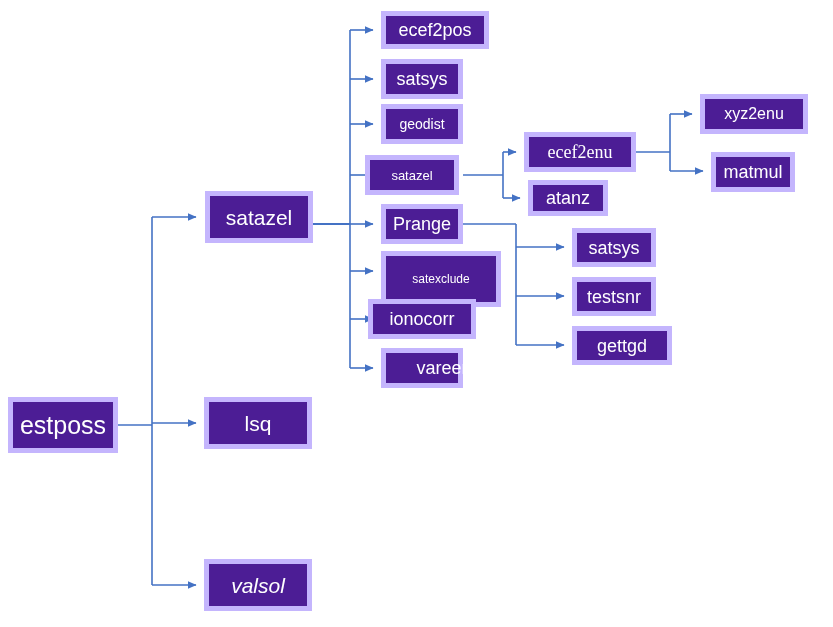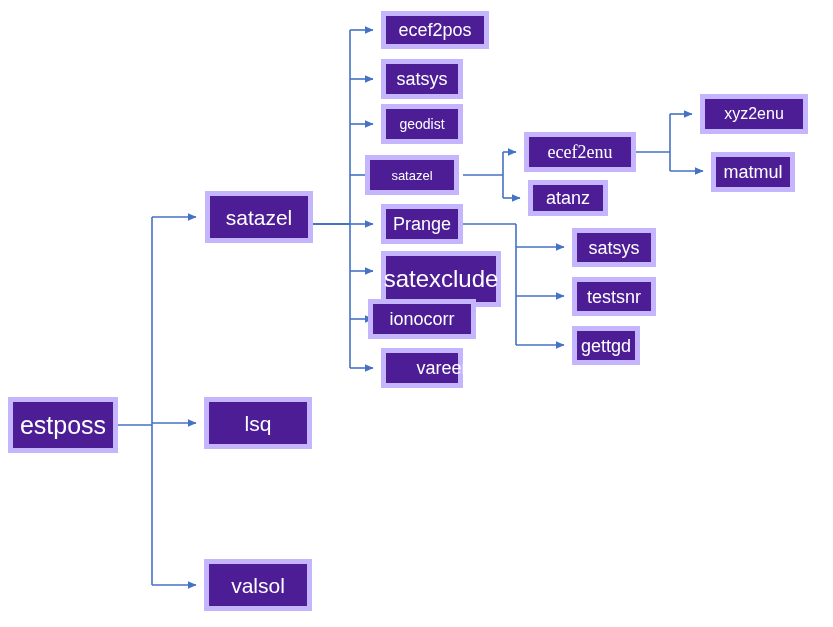--- a/index.html
+++ b/index.html
@@ -111,60 +111,60 @@
 
   <div class="node" style="left:8px;top:397px;width:110px;height:56px;font-size:25px;">
     <span>estposs</span>
   </div>
   <div class="node" style="left:205px;top:191px;width:108px;height:52px;font-size:21px;">
     <span>satazel</span>
   </div>
   <div class="node" style="left:204px;top:397px;width:108px;height:52px;font-size:21px;">
     <span>lsq</span>
   </div>
-  <div class="node" style="left:204px;top:559px;width:108px;height:52px;font-size:21px;">
+  <div class="node" style="left:204px;top:559px;width:108px;height:52px;font-size:21px;font-style:italic;">
     <span>valsol</span>
   </div>
   <div class="node" style="left:381px;top:11px;width:108px;height:38px;font-size:18px;">
     <span>ecef2pos</span>
   </div>
   <div class="node" style="left:381px;top:59px;width:82px;height:40px;font-size:18px;">
     <span>satsys</span>
   </div>
   <div class="node" style="left:381px;top:104px;width:82px;height:40px;font-size:14px;">
     <span>geodist</span>
   </div>
   <div class="node" style="left:365px;top:155px;width:94px;height:40px;font-size:13px;">
     <span>satazel</span>
   </div>
   <div class="node" style="left:381px;top:204px;width:82px;height:40px;font-size:18px;">
     <span>Prange</span>
   </div>
-  <div class="node" style="left:381px;top:251px;width:120px;height:56px;font-size:24px;">
+  <div class="node" style="left:381px;top:251px;width:120px;height:56px;font-size:12px;">
     <span>satexclude</span>
   </div>
   <div class="node" style="left:368px;top:299px;width:108px;height:40px;font-size:18px;">
     <span>ionocorr</span>
   </div>
   <div class="node" style="left:381px;top:348px;width:82px;height:40px;font-size:18px;padding-left:40px;">
     <span>vareer</span>
   </div>
   <div class="node" style="left:524px;top:132px;width:112px;height:40px;font-size:18px;font-family:Liberation Serif, serif;">
     <span>ecef2enu</span>
   </div>
   <div class="node" style="left:528px;top:180px;width:80px;height:36px;font-size:18px;">
     <span>atanz</span>
   </div>
   <div class="node" style="left:572px;top:228px;width:84px;height:39px;font-size:18px;">
     <span>satsys</span>
   </div>
   <div class="node" style="left:572px;top:277px;width:84px;height:39px;font-size:18px;">
     <span>testsnr</span>
   </div>
-  <div class="node" style="left:572px;top:326px;width:68px;height:39px;font-size:18px;text-align:center;">
+  <div class="node" style="left:572px;top:326px;width:100px;height:39px;font-size:18px;text-align:center;">
     <span>gettgd</span>
   </div>
   <div class="node" style="left:700px;top:94px;width:108px;height:40px;font-size:16px;">
     <span>xyz2enu</span>
   </div>
   <div class="node" style="left:711px;top:152px;width:84px;height:40px;font-size:18px;">
     <span>matmul</span>
   </div>
 
 </div>

